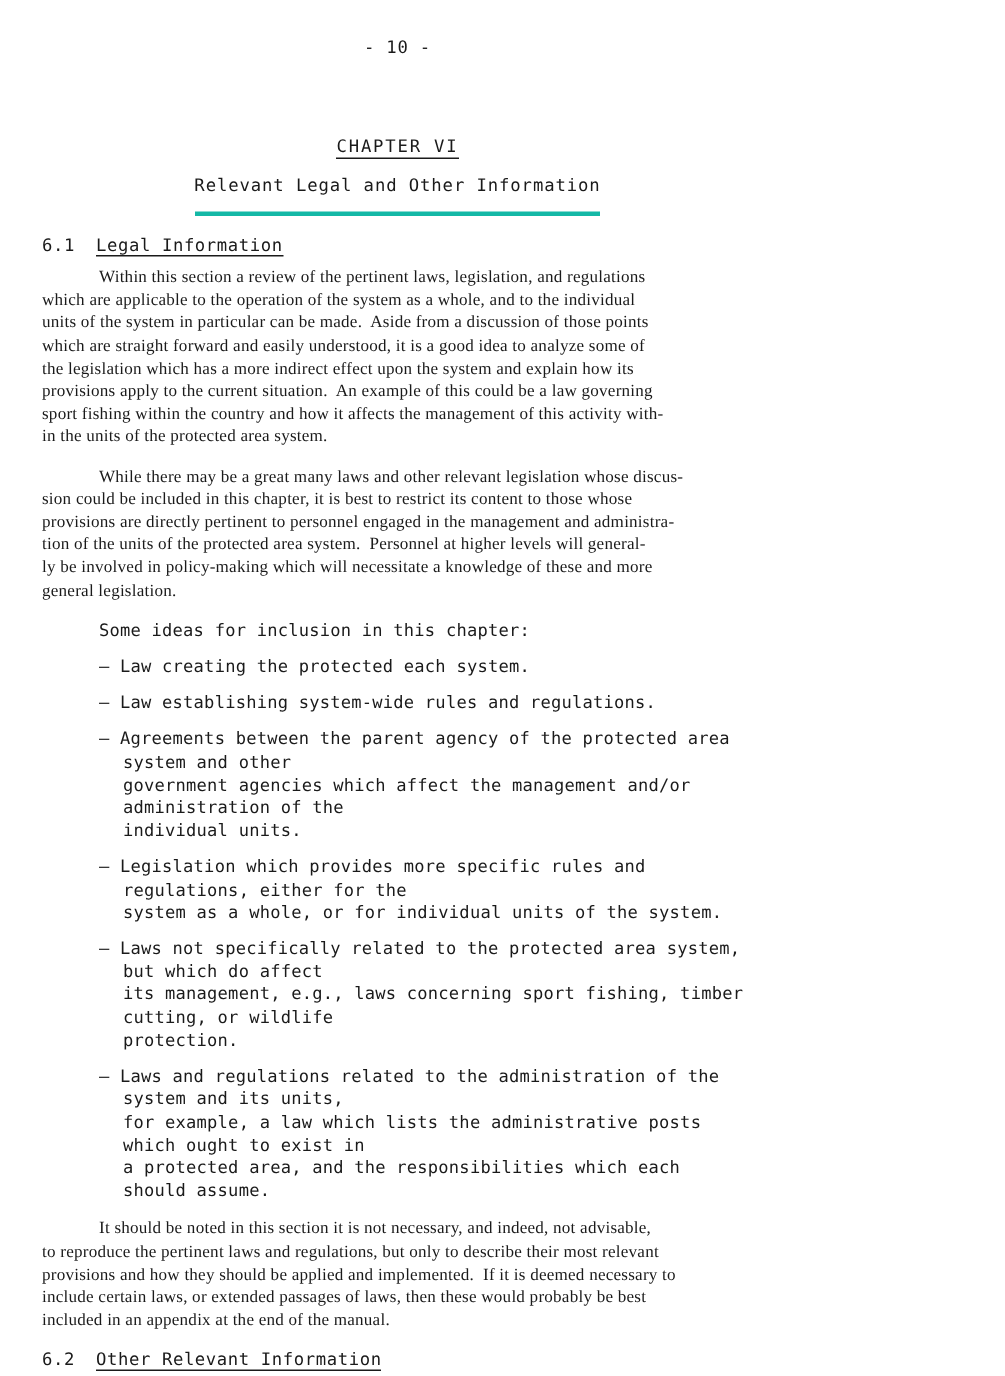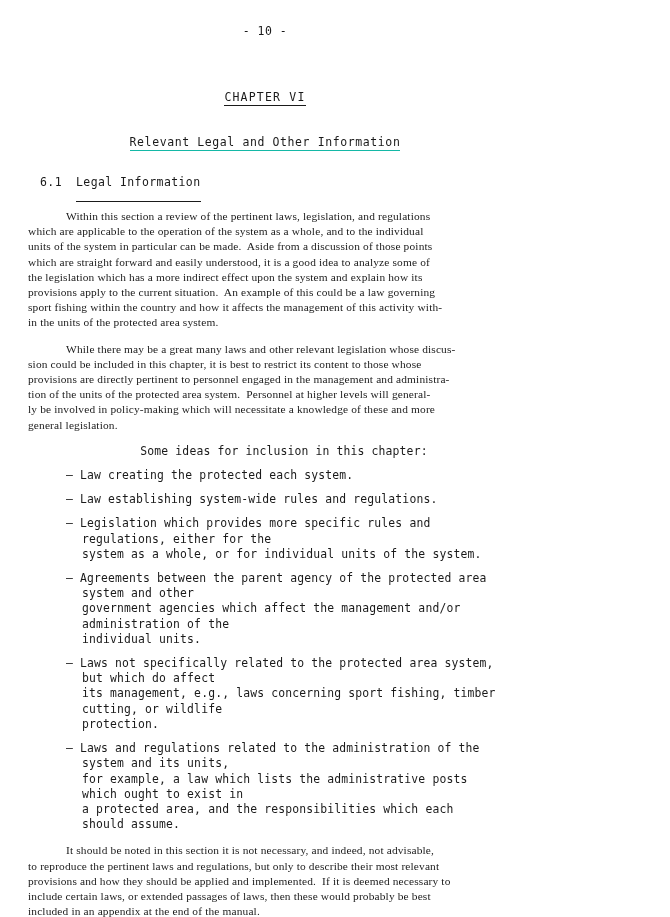--- a/index.html
+++ b/index.html
@@ -26,71 +26,69 @@
     text-align: center;
     font-size: 11.5px;
     letter-spacing: 0.5px;
     margin-top: 4px;
     margin-bottom: 52px;
   }
   .chapter-heading {
     text-align: center;
     font-size: 11.5px;
     letter-spacing: 1.2px;
-    margin-bottom: 31px;
+    margin-bottom: 12px;
   }
   .chapter-heading span.u {
     border-bottom: 1px solid #1a1a1a;
     padding-bottom: 1px;
   }
   .chapter-title {
     text-align: center;
     font-size: 11.5px;
     letter-spacing: 0.6px;
     margin-bottom: 26px;
   }
   .chapter-title span.u {
-    border-bottom: 1px solid #14b8a6;
-    padding-bottom: 1px;
+    border-bottom: 3px solid #14b8a6;
+    padding-bottom: 11px;
   }
   .section-head {
     font-size: 11.5px;
     letter-spacing: 0.4px;
     margin-bottom: 7px;
     display: flex;
     align-items: baseline;
   }
   .section-num {
     width: 36px;
     flex: none;
-    margin-left: 12px;
   }
   .section-title {
     border-bottom: 1px solid #1a1a1a;
-    padding-bottom: 12px;
+    padding-bottom: 0;
   }
   p.body {
     font-size: 11.4px;
     line-height: 15.2px;
     letter-spacing: 0.15px;
     margin: 0 0 11px 0;
     text-align: left;
     white-space: pre-wrap;
     font-family: Liberation Serif, serif;
   }
   p.body.indent {
     text-indent: 38px;
   }
   p.lead {
     font-size: 11.4px;
     line-height: 15.2px;
     letter-spacing: 0.15px;
     margin: 0 0 9px 0;
     text-indent: 38px;
-    text-align: center;
   }
   ul.dashlist {
     list-style: none;
     margin: 0 0 11px 0;
     padding: 0;
   }
   ul.dashlist li {
     font-size: 11.4px;
     line-height: 15.2px;
     letter-spacing: 0.15px;
@@ -135,25 +133,25 @@
 provisions are directly pertinent to personnel engaged in the management and administra-
 tion of the units of the protected area system.  Personnel at higher levels will general-
 ly be involved in policy-making which will necessitate a knowledge of these and more
 general legislation.</p>
 
   <p class="lead">Some ideas for inclusion in this chapter:</p>
 
   <ul class="dashlist">
     <li>–&nbsp;<span>Law creating the protected each system.</span></li>
     <li>–&nbsp;<span>Law establishing system-wide rules and regulations.</span></li>
-    <li>–&nbsp;<span>Legislation which provides more specific rules and regulations, either for the
-system as a whole, or for individual units of the system.</span></li>
     <li>–&nbsp;<span>Agreements between the parent agency of the protected area system and other
 government agencies which affect the management and/or administration of the
 individual units.</span></li>
+    <li>–&nbsp;<span>Legislation which provides more specific rules and regulations, either for the
+system as a whole, or for individual units of the system.</span></li>
     <li>–&nbsp;<span>Laws not specifically related to the protected area system, but which do affect
 its management, e.g., laws concerning sport fishing, timber cutting, or wildlife
 protection.</span></li>
     <li>–&nbsp;<span>Laws and regulations related to the administration of the system and its units,
 for example, a law which lists the administrative posts which ought to exist in
 a protected area, and the responsibilities which each should assume.</span></li>
   </ul>
 
   <p class="body indent">It should be noted in this section it is not necessary, and indeed, not advisable,
 to reproduce the pertinent laws and regulations, but only to describe their most relevant

